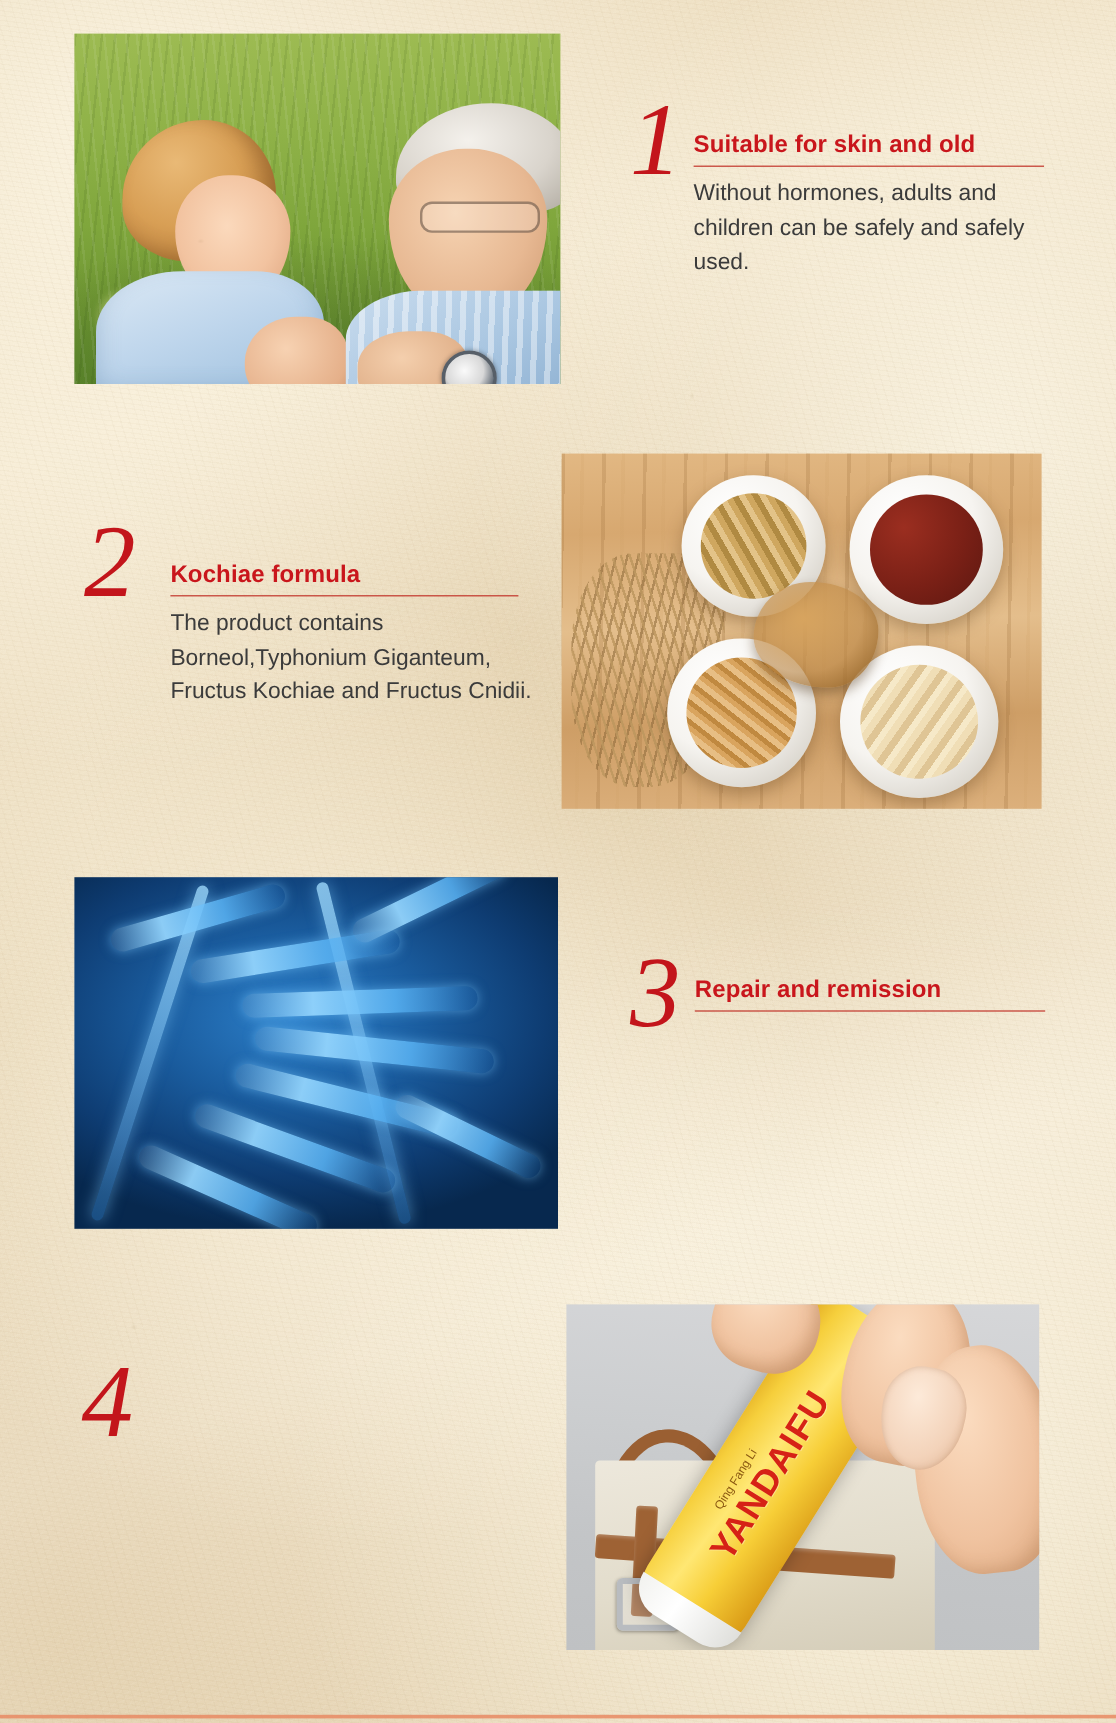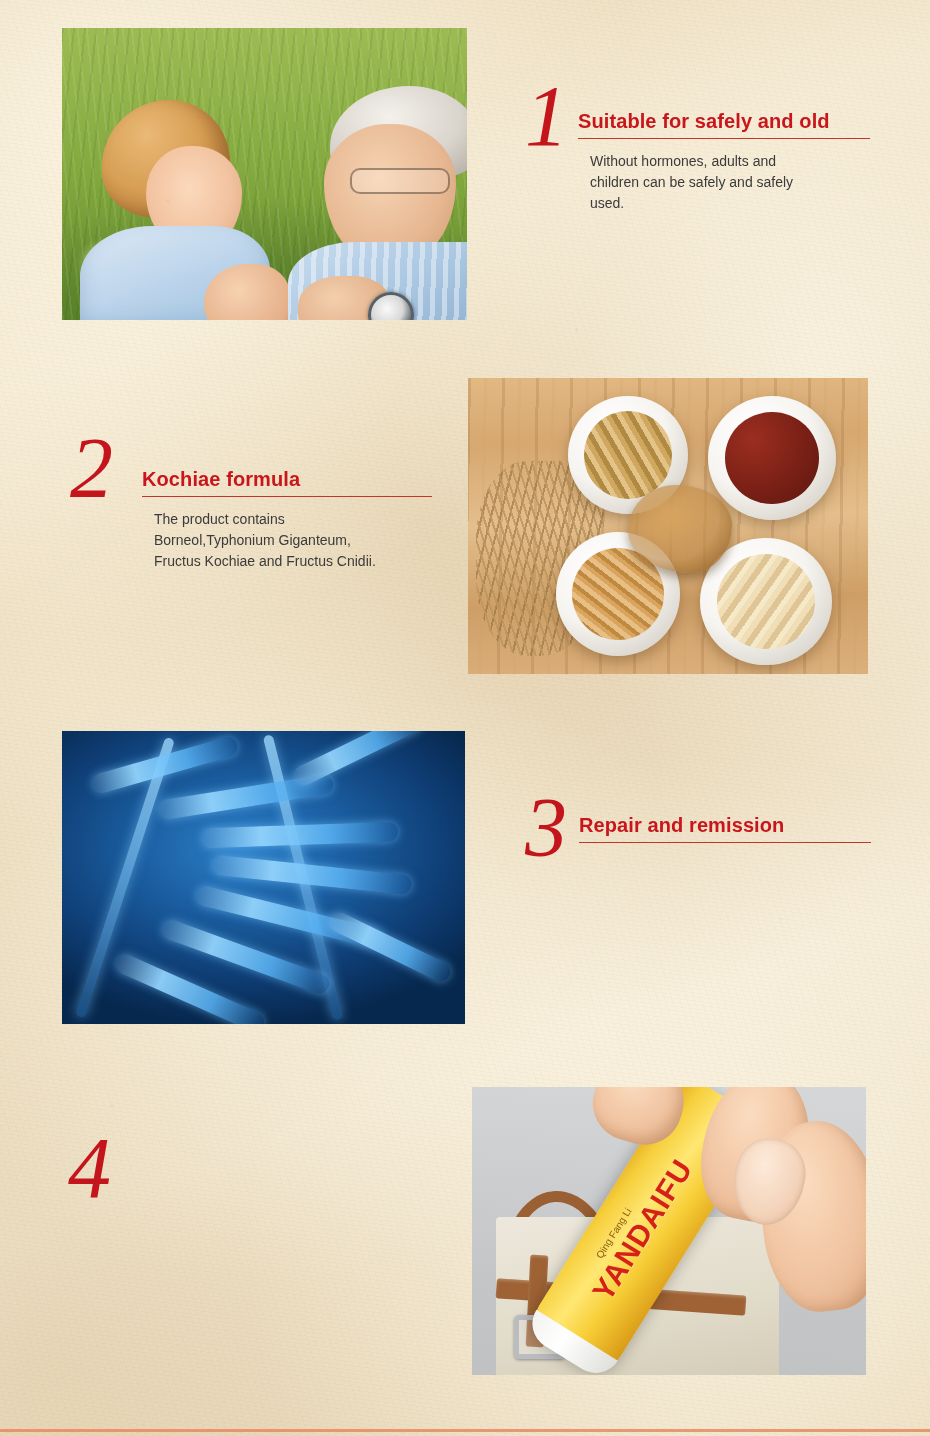--- a/index.html
+++ b/index.html
@@ -285,24 +285,24 @@
     margin: 0 0 5px 0;
     line-height: 1.15;
   }
   .frule {
     height: 1px;
     background: #C2352B;
     margin: 0 0 9px 0;
   }
   .fbody {
     font-family: "Liberation Sans", sans-serif;
-    font-size: 14px;
+    font-size: 19px;
     line-height: 1.5;
     color: #3B3B3B;
-    margin: 12px;
+    margin: 0;
     white-space: pre-line;
   }
 
   
   .bottom-rule {
     position: absolute;
     left: 0; right: 0;
     height: 3px;
     background: #E78A63;
     opacity: .85;
@@ -326,21 +326,21 @@
     <div class="gp-face"></div>
     <div class="gp-glass"></div>
     <div class="gp-shirt"></div>
     <div class="gp-hand"></div>
     <div class="gp-watch"></div>
   </div>
 
   <div class="feature" style="left:515px; top:78px; width:380px; height:180px;">
     <div class="numeral" style="left:10px; top:0px; font-size:86px;">1</div>
     <div class="ftext" style="left:63px; top:32px; width:300px;">
-      <p class="fhead">Suitable for safely and old</p>
+      <p class="fhead">Suitable for skin and old</p>
       <div class="frule" style="width:292px;"></div>
       <p class="fbody">Without hormones, adults and
 children can be safely and safely
 used.</p>
     </div>
   </div>
 
   <div class="photo ph-wood" style="left:468px; top:378px; width:400px; height:296px;">
     <div class="roots-left"></div>
     <div class="bowl" style="left:25%; top:6%;  width:30%; height:40%;">

